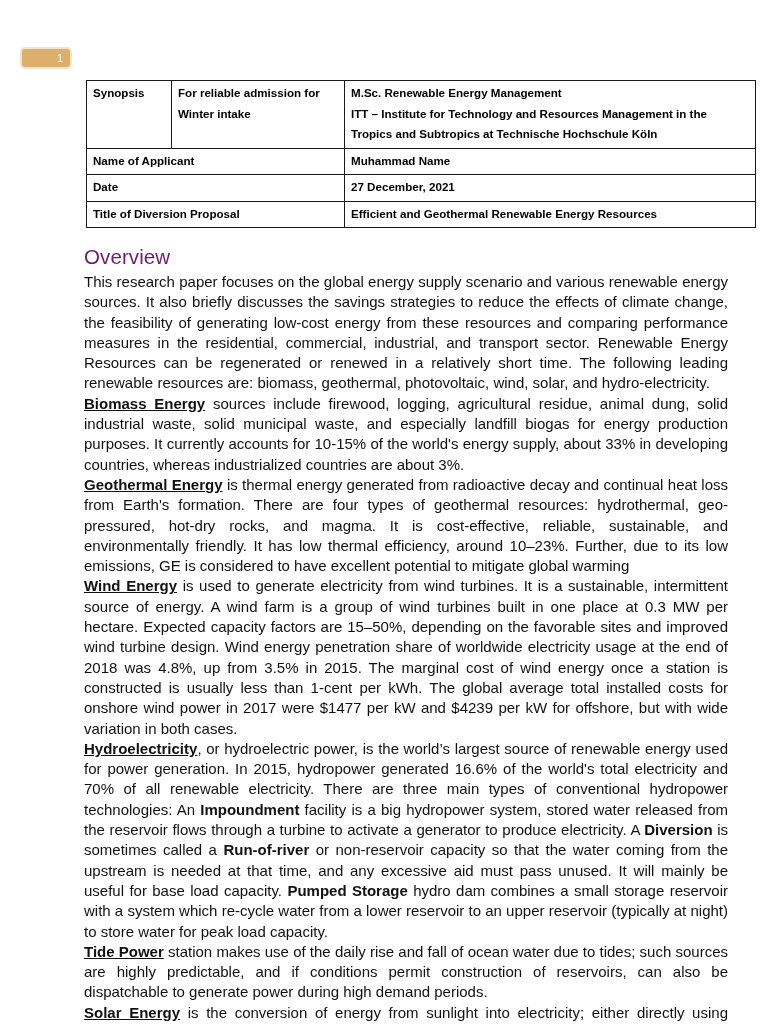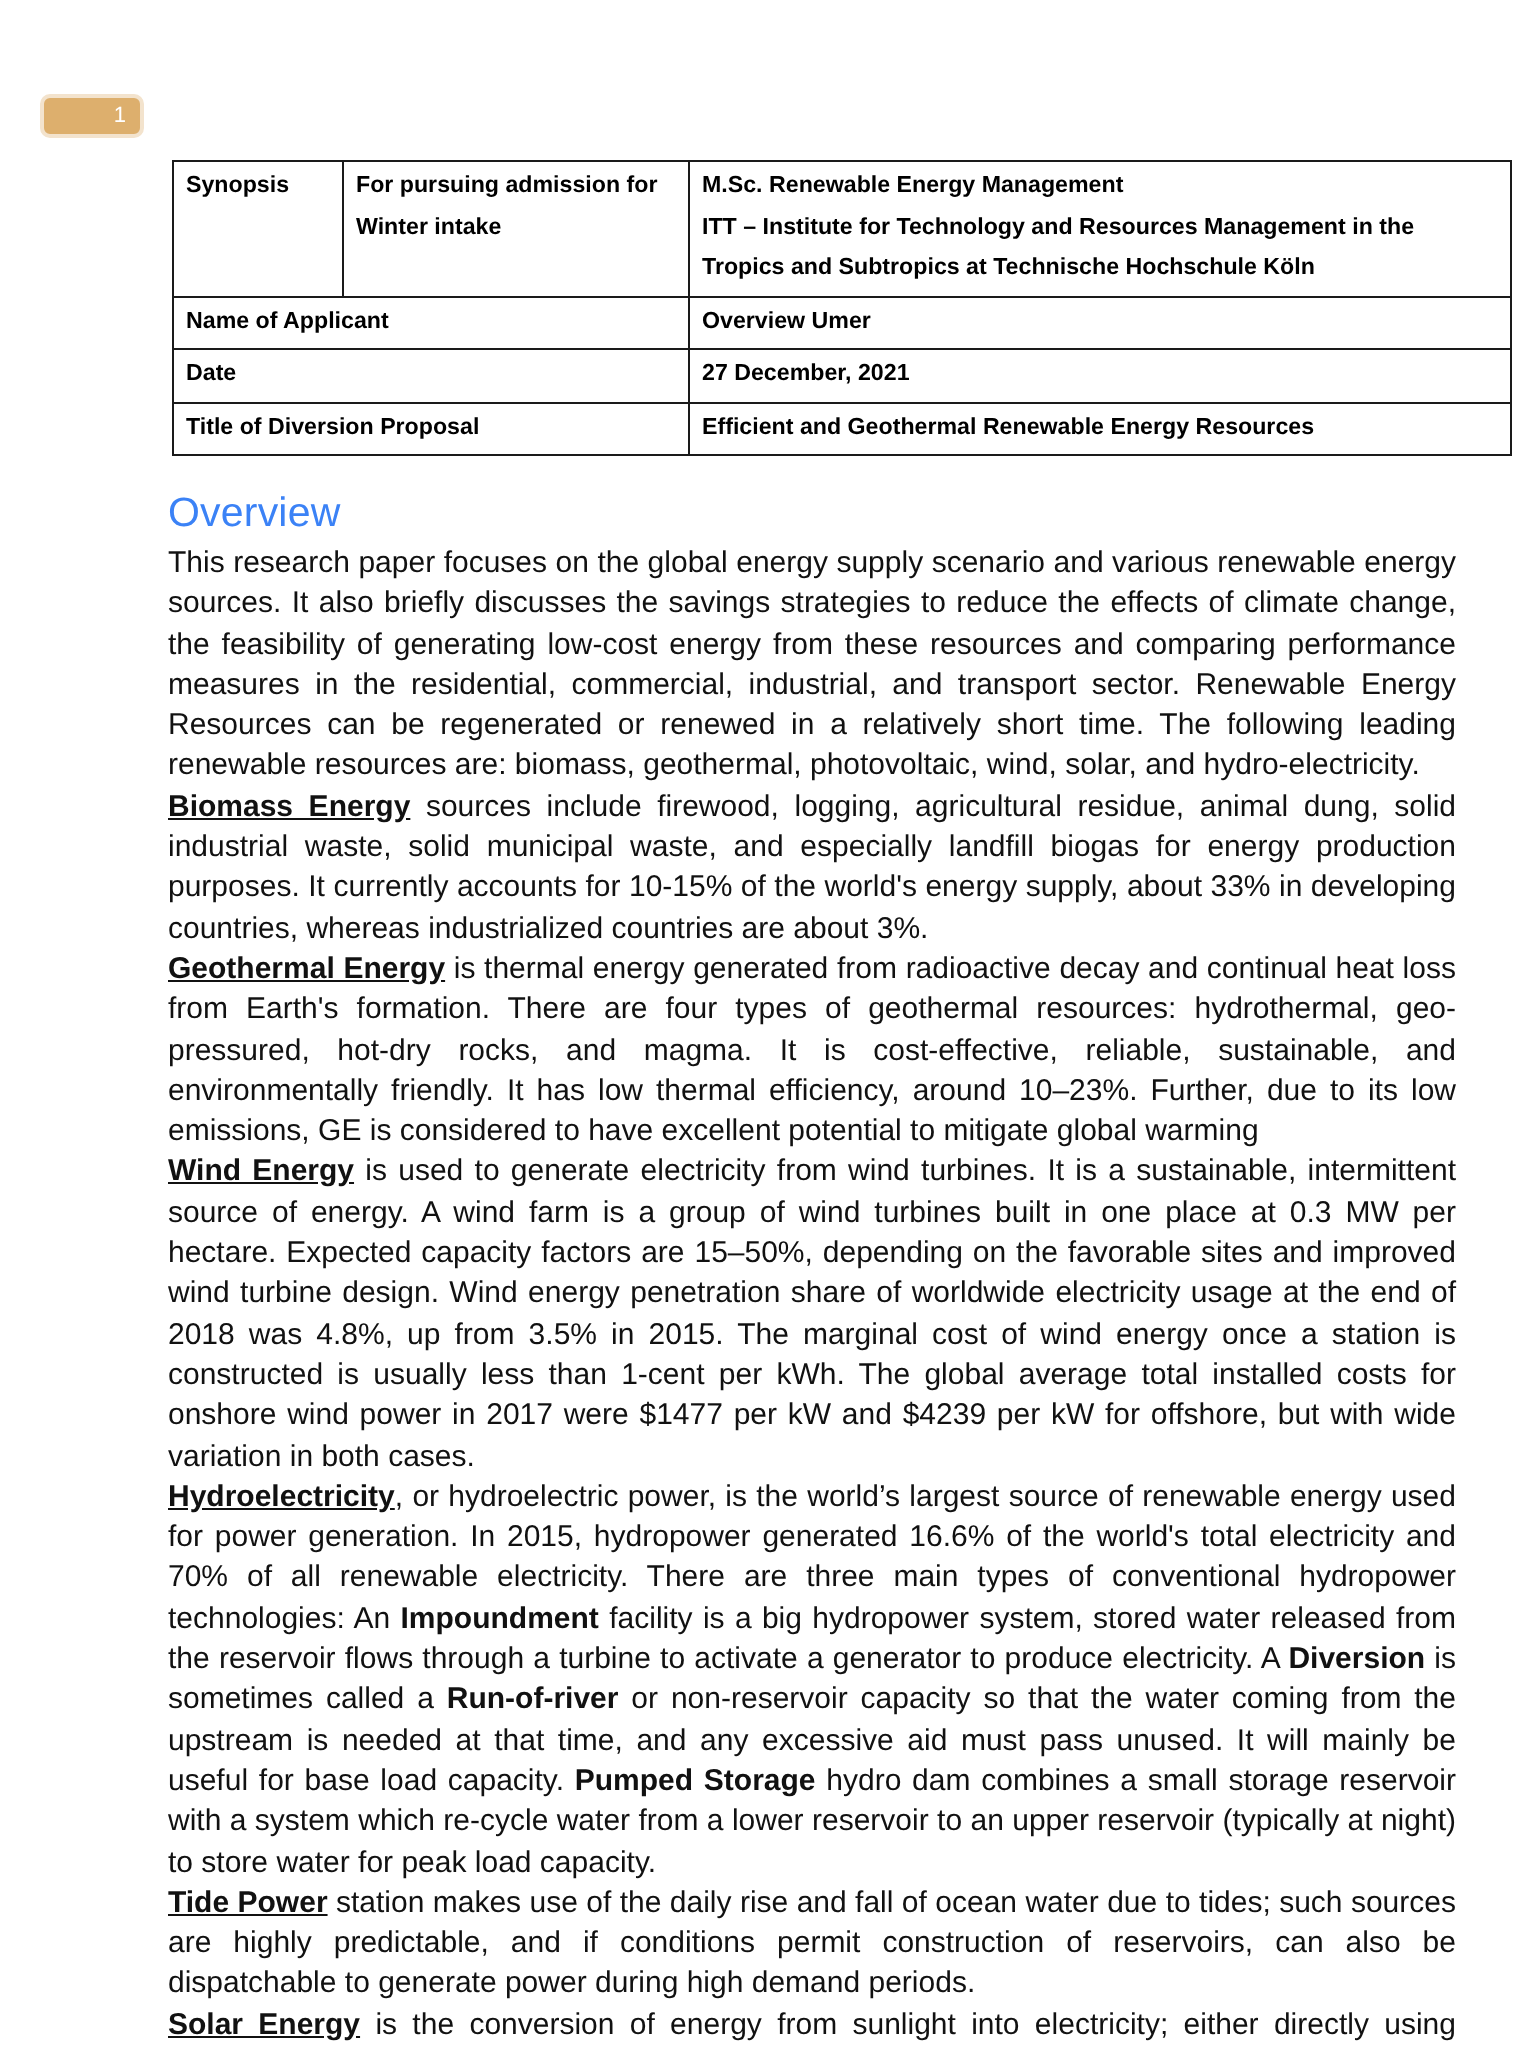--- a/index.html
+++ b/index.html
@@ -64,21 +64,21 @@
   td.c-lbl   { width: 72px; }
   td.c-mid   { width: 160px; }
   td.c-val   { width: 398px; }
   td.c-span  { }
 
   
   h1.h-overview {
     font-family: "Liberation Sans", sans-serif;
     font-size: 20.5px;
     font-weight: normal;
-    color: #3b82f6;
+    color: #701a75;
     margin: 17px 0 3px 0;
     padding: 0;
     letter-spacing: 0.1px;
   }
   h2.h-section {
     font-family: "Liberation Serif", serif;
     font-size: 15.5px;
     font-weight: bold;
     color: #4f81bd;
     margin: 17px 0 1px 0;
@@ -112,29 +112,29 @@
 <div id="page-badge">
   <span>1</span>
 </div>
 
 <div id="doc">
 
   <table class="synopsis">
     <tbody>
       <tr>
         <td class="c-lbl" rowspan="1">Synopsis</td>
-        <td class="c-mid">For pursuing admission for Winter intake</td>
+        <td class="c-mid">For reliable admission for Winter intake</td>
         <td class="c-val">
           <div>M.Sc. Renewable Energy Management</div>
           <div>ITT – Institute for Technology and Resources Management in the Tropics and Subtropics at Technische Hochschule Köln</div>
         </td>
       </tr>
       <tr>
         <td class="c-span" colspan="2">Name of Applicant</td>
-        <td>Overview Umer</td>
+        <td>Muhammad Name</td>
       </tr>
       <tr>
         <td class="c-span" colspan="2">Date</td>
         <td>27 December, 2021</td>
       </tr>
       <tr>
         <td class="c-span" colspan="2">Title of Diversion Proposal</td>
         <td>Efficient and Geothermal Renewable Energy Resources</td>
       </tr>
     </tbody>

